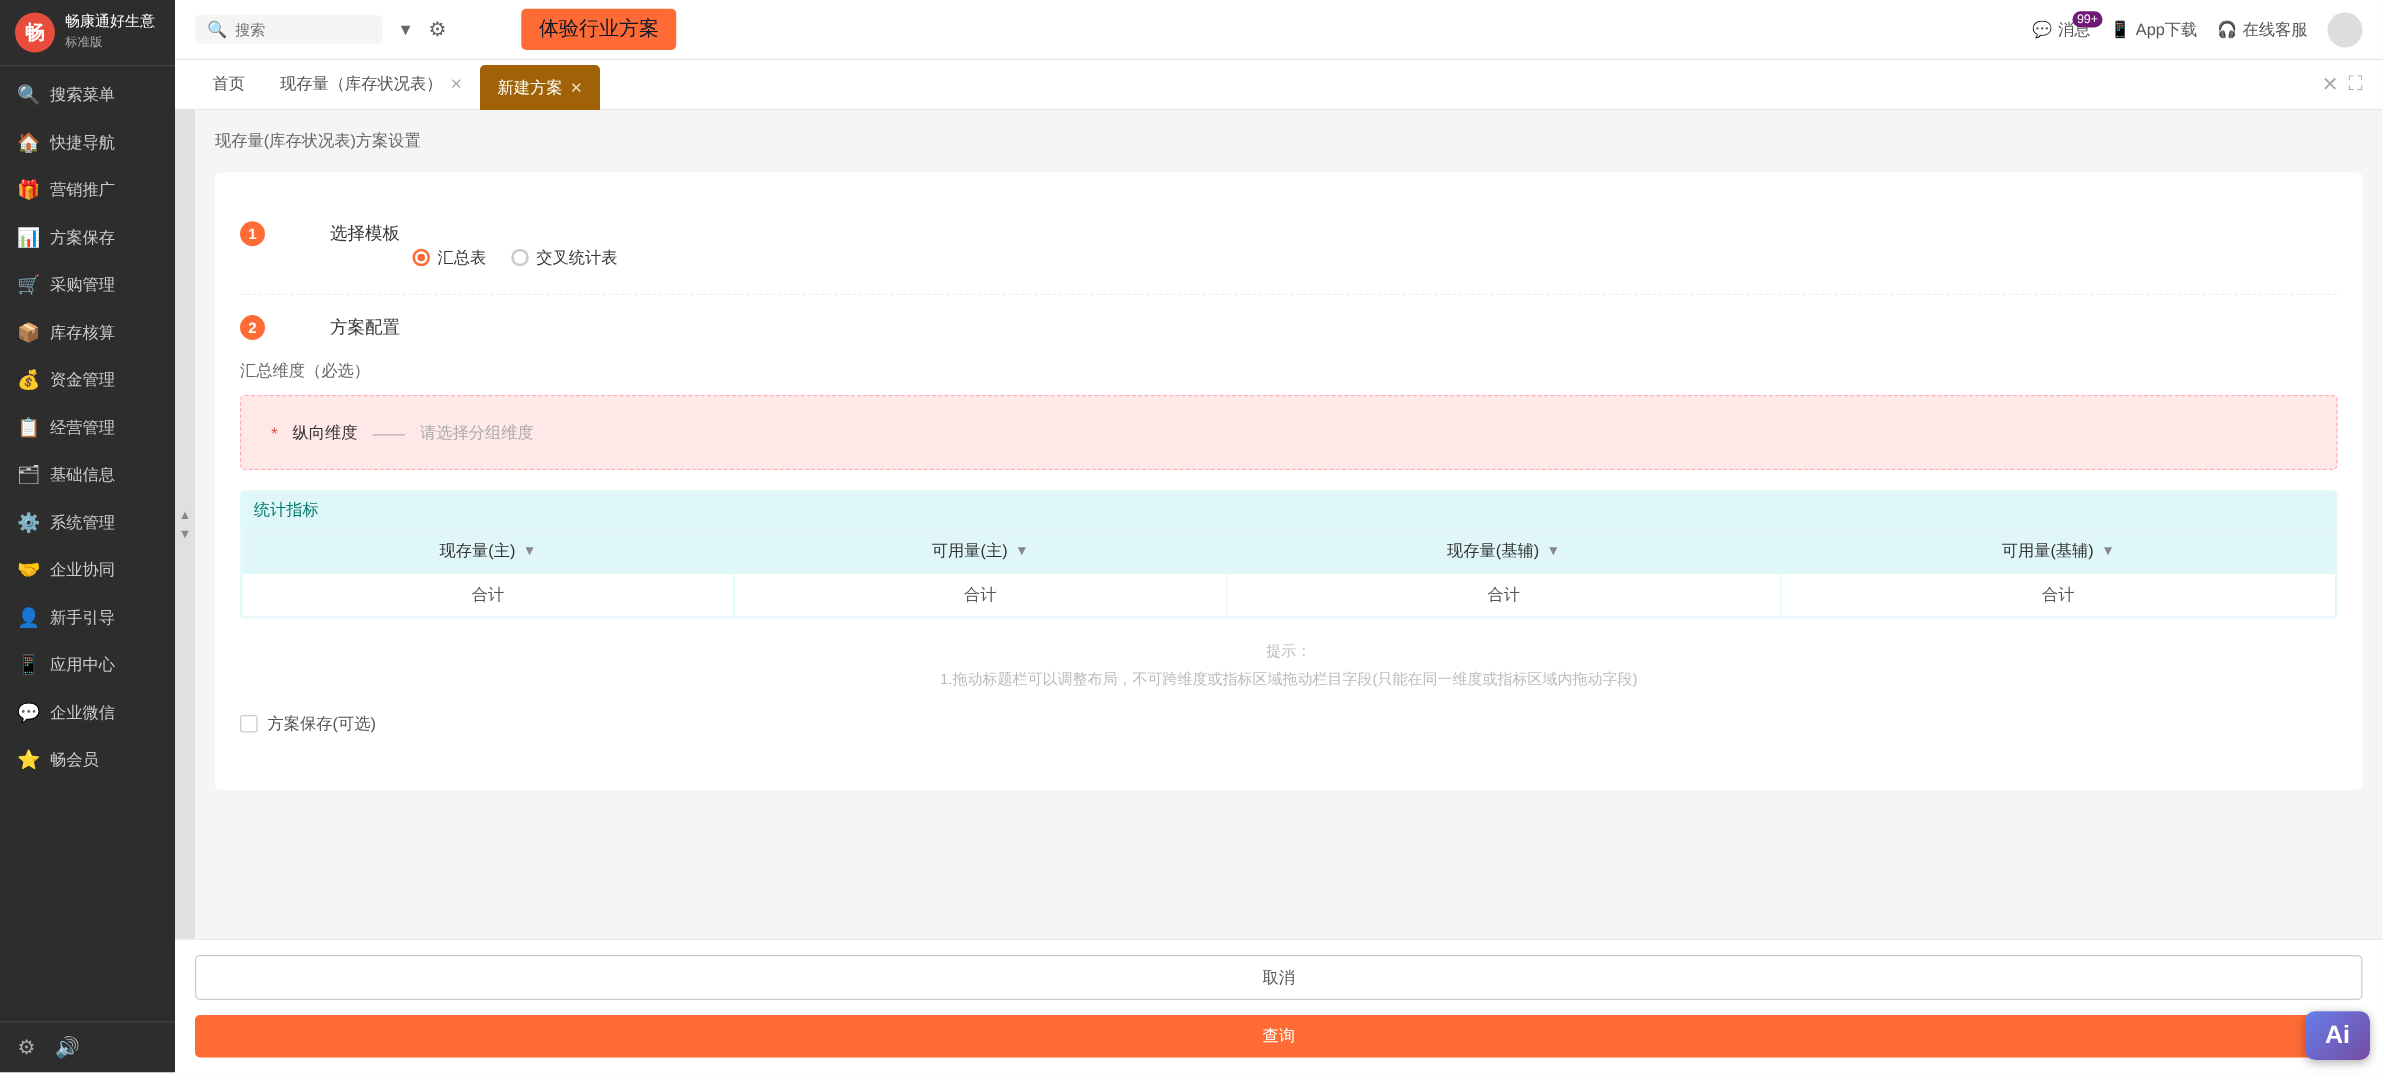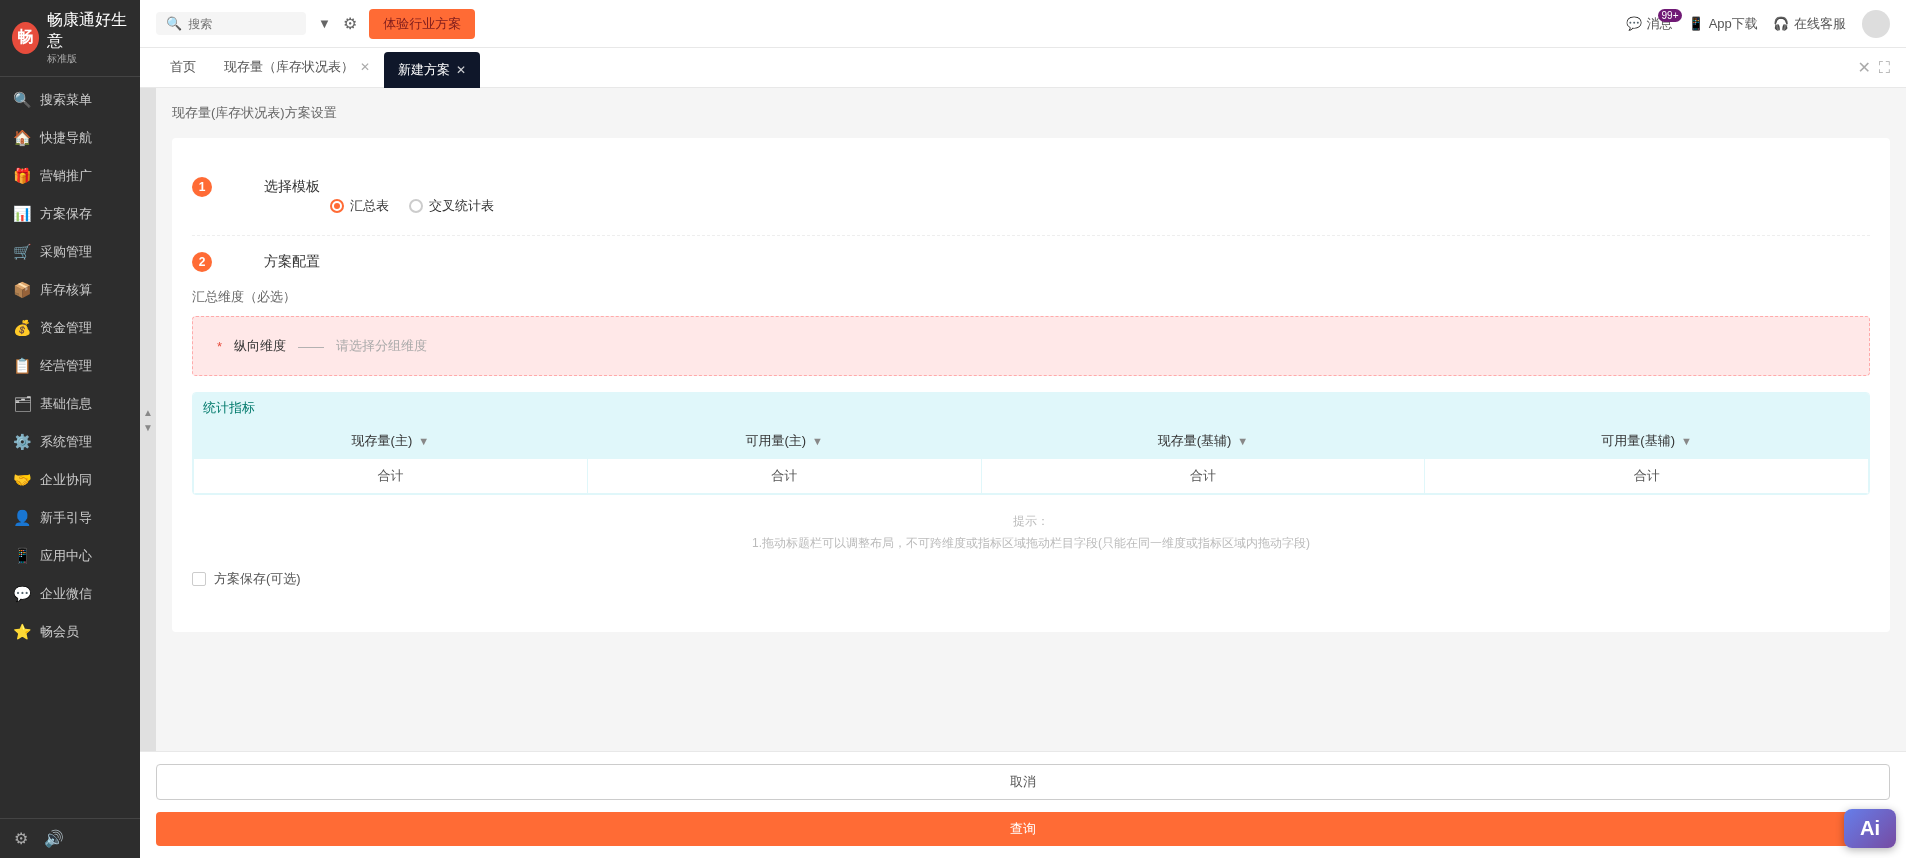--- a/index.html
+++ b/index.html
@@ -22,21 +22,21 @@
       align-items: center;
       gap: 8px;
     }
     .sidebar-logo-icon {
       width: 32px; height: 32px;
       background: #e74c3c;
       border-radius: 50%;
       display: flex; align-items: center; justify-content: center;
       color: white; font-size: 16px; font-weight: bold;
     }
-    .sidebar-logo-text { font-size: 16px; color: #fff; line-height: 1.3; }
+    .sidebar-logo-text { font-size: 12px; color: #fff; line-height: 1.3; font-family: Liberation Mono, monospace; }
     .sidebar-logo-sub { font-size: 10px; color: #aaa; }
     .sidebar-menu { flex: 1; overflow-y: auto; padding: 4px 0; }
     .sidebar-item {
       display: flex; align-items: center; gap: 8px;
       padding: 10px 14px; cursor: pointer; color: #ccc; font-size: 13px;
     }
     .sidebar-item-icon { width: 18px; height: 18px; display: flex; align-items: center; justify-content: center; font-size: 15px; }
     .sidebar-bottom {
       padding: 10px 14px;
       border-top: 1px solid #444;
@@ -60,22 +60,22 @@
     }
     .topbar-search {
       display: flex; align-items: center; gap: 6px;
       background: #f5f5f5; border-radius: 4px; padding: 4px 10px;
       width: 150px;
     }
     .topbar-search input { border: none; background: transparent; outline: none; font-size: 12px; width: 100px; }
     .topbar-dropdown { color: #666; cursor: pointer; }
     .topbar-gear { color: #666; cursor: pointer; font-size: 16px; }
     .topbar-btn {
-      background: #ff6b35; color: #7f1d1d; border: none; border-radius: 4px;
-      padding: 6px 14px; font-size: 13px; cursor: pointer;
+      background: #ff6b35; color: #0f172a; border: none; border-radius: 4px;
+      padding: 6px 14px; font-size: 16px; cursor: pointer; margin-left: 48px;
     }
     .topbar-right { margin-left: auto; display: flex; align-items: center; gap: 16px; }
     .topbar-right-item { display: flex; align-items: center; gap: 4px; color: #555; font-size: 13px; cursor: pointer; position: relative; }
     .badge {
       position: absolute; top: -6px; right: -10px;
       background: #701a75; color: white; border-radius: 8px;
       font-size: 10px; padding: 1px 4px; min-width: 16px; text-align: right;
     }
     .topbar-avatar { width: 28px; height: 28px; border-radius: 50%; background: #ddd; }
 
@@ -91,21 +91,21 @@
       flex-shrink: 0;
     }
     .tab {
       display: flex; align-items: center; gap: 6px;
       padding: 0 14px; height: 40px;
       font-size: 13px; cursor: pointer; color: #555;
       border-bottom: 2px solid transparent;
     }
     .tab-close { color: #aaa; font-size: 12px; cursor: pointer; }
     .tab-active-bg {
-      background: #0f172a; color: white !important;
+      background: #a16207; color: white !important;
       border-radius: 4px 4px 0 0; padding: 0 14px; height: 36px; margin-top: 4px;
       display: flex; align-items: center; gap: 6px; font-size: 13px; cursor: pointer;
     }
     .tab-active-bg .tab-close { color: rgba(255,255,255,0.8); }
     .tabs-right { margin-left: auto; display: flex; align-items: center; gap: 8px; }
     .tab-win-btn { color: #aaa; cursor: pointer; font-size: 16px; }
 
     
     .content {
       flex: 1; overflow-y: auto; background: #f5f5f5; padding: 16px;

